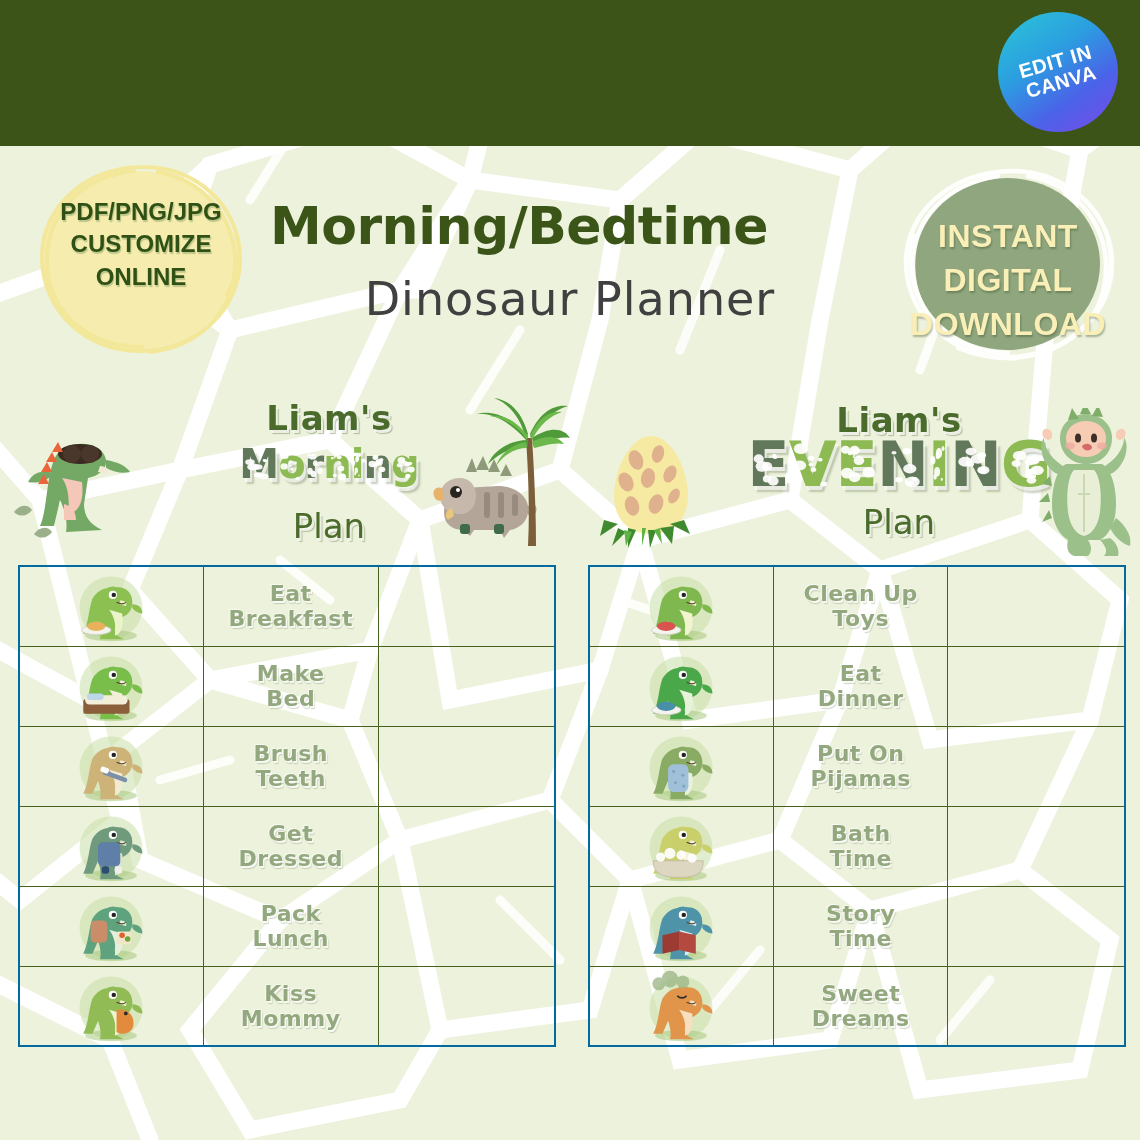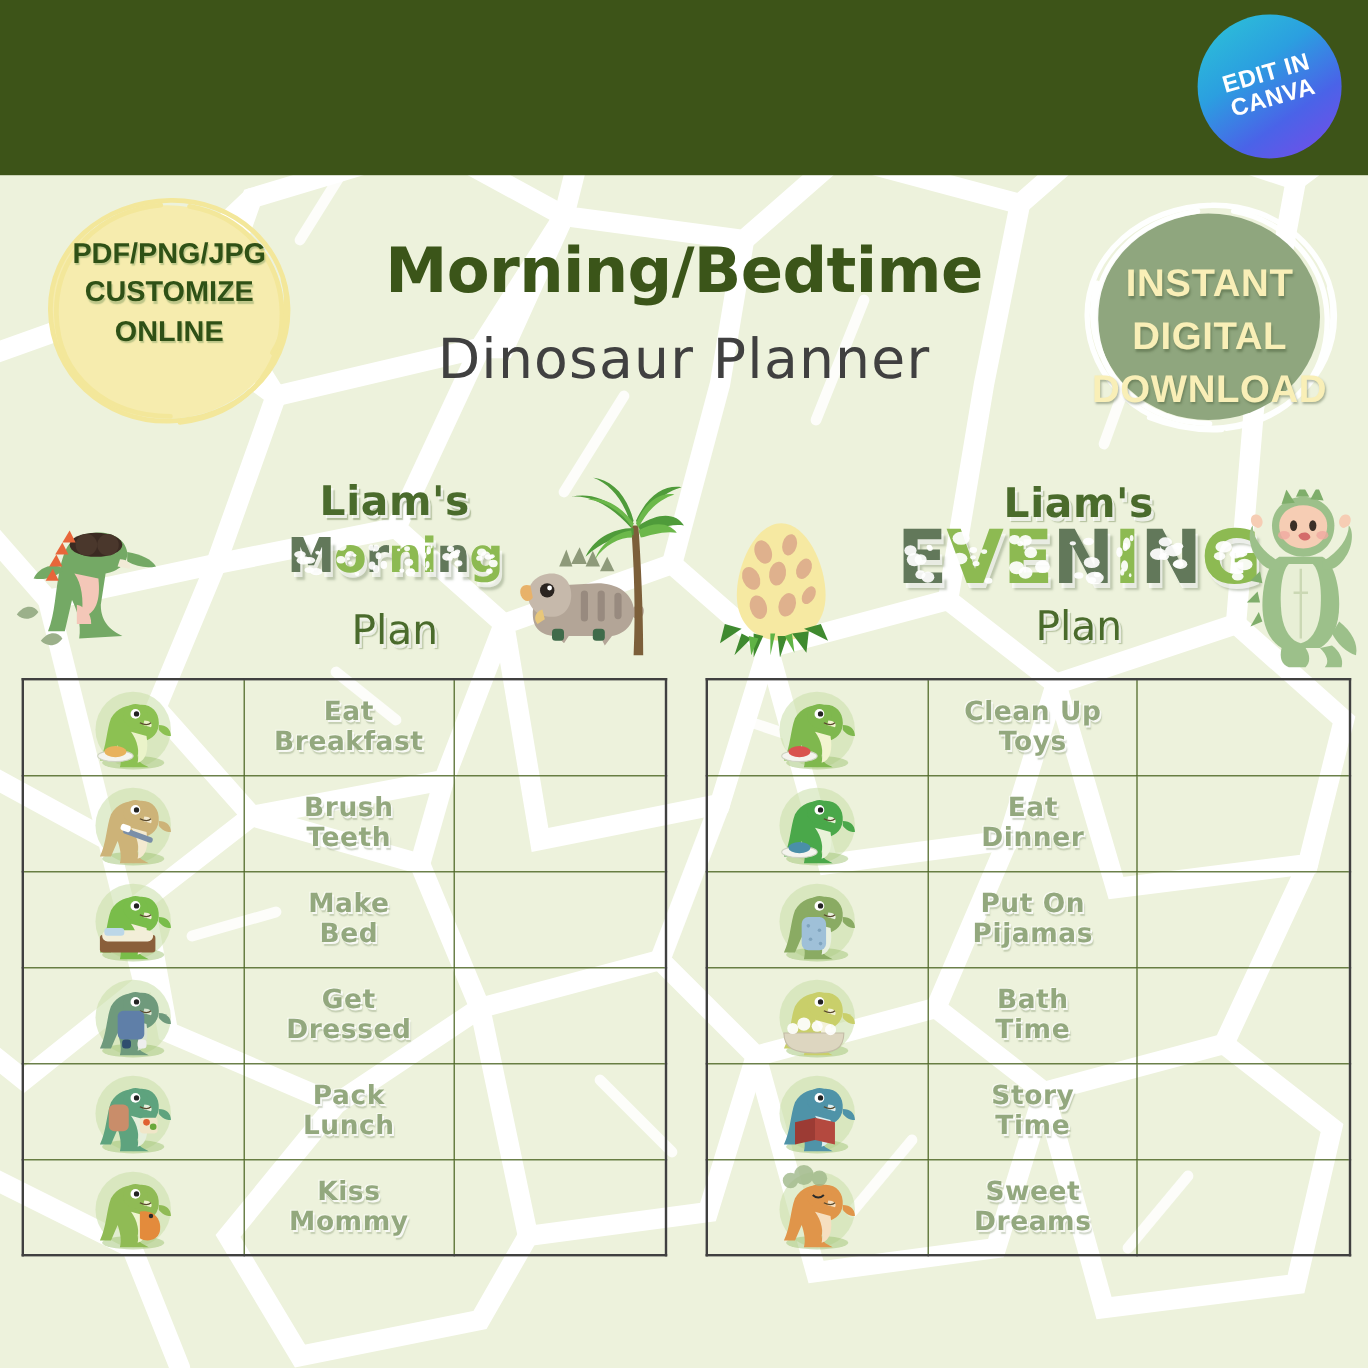--- a/index.html
+++ b/index.html
@@ -72,21 +72,21 @@
   .badge-right .txt{
     position:absolute; left:0; top:48px; width:220px; text-align:center;
     color:#f9efb7; font-weight:bold; font-size:32px; line-height:1.38;
     letter-spacing:0.5px;
     text-shadow:1px 2px 2px rgba(60,80,45,0.4);
   }
 
   
   .doc-title{
     position:absolute; left:270px; top:196px; width:600px;
-    text-align:center; z-index:3;
+    z-index:3;
     color:#3b5519; font-weight:bold; font-size:52px;
     letter-spacing:-0.5px;
     font-family:"DejaVu Sans", sans-serif;
   }
   .doc-subtitle{
     position:absolute; left:270px; top:272px; width:600px;
     text-align:center; z-index:3;
     color:#404040; font-size:46px; letter-spacing:1px;
     font-family:"DejaVu Sans", sans-serif;
   }
@@ -119,21 +119,21 @@
   #plan-head-morning .plan-big{ top:52px; font-size:40px; }
   #plan-head-morning .plan-owner{ top:6px; }
   #plan-head-morning .plan-sub{ top:114px; }
 
   .deco{ position:absolute; }
 
   
   .chart-table{
     position:absolute; z-index:2;
     border-collapse:collapse;
-    border:2px solid #404040;
+    border:2px solid #0369a1;
   }
   #table-morning{ left:18px; top:565px; width:538px; }
   #table-evening{ left:588px; top:565px; width:538px; }
   .chart-table td{
     border:1.5px solid #47611f;
     height:80px;
     vertical-align:middle;
     padding:0;
   }
   .col-img{ width:185px; text-align:center; }
@@ -526,59 +526,59 @@
             <div>Eat</div>
             <div>Breakfast</div>
           </div>
         </td>
         <td class="col-check"></td>
       </tr>
       <tr>
         <td class="col-img"><span class="task-img"><svg viewBox="0 0 76 80" style="width:100%;height:100%;">
     <ellipse cx="38" cy="42" rx="34" ry="34" fill="#c9dfa8" opacity="0.55"></ellipse>
     <ellipse cx="38" cy="72" rx="28" ry="6" fill="#9fc473" opacity="0.5"></ellipse>
+    <path d="M42,20 C54,18 62,26 61,38 C60,48 52,52 44,54 L42,66 C42,72 48,74 52,76 L26,76 C28,70 26,62 24,56 L18,70 L8,70 C14,58 14,42 18,32 C24,22 32,20 42,20 Z" fill="#79bd4a"></path>
+    <path d="M36,44 C42,52 44,62 42,72 C50,70 52,60 50,48 Z" fill="#f2eed8"></path>
+    <path d="M61,38 C68,38 72,42 72,48 C66,48 62,44 61,42 Z" fill="#79bd4a"></path>
+    <circle cx="40" cy="30" r="11" fill="#79bd4a"></circle>
+    <circle cx="40" cy="28" r="4.4" fill="#ffffff"></circle>
+              <circle cx="41" cy="28" r="2.4" fill="#222"></circle>
+    <path d="M48,34 C53,34 56,37 54,40 L47,38 Z" fill="#f2eed8"></path>
+    <path d="M44,36 C48,38 52,38 54,36" stroke="#5a4a2e" stroke-width="1.2" fill="none"></path>
+    <rect x="8" y="54" width="50" height="16" rx="3" fill="#8a5f3a"></rect>
+             <rect x="10" y="50" width="46" height="10" rx="5" fill="#f2eed8"></rect>
+             <rect x="12" y="48" width="18" height="7" rx="3" fill="#bcd7e8"></rect>
+  </svg></span></td>
+        <td class="col-label">
+          <div class="task-label">
+            <div>Make</div>
+            <div>Bed</div>
+          </div>
+        </td>
+        <td class="col-check"></td>
+      </tr>
+      <tr>
+        <td class="col-img"><span class="task-img"><svg viewBox="0 0 76 80" style="width:100%;height:100%;">
+    <ellipse cx="38" cy="42" rx="34" ry="34" fill="#c9dfa8" opacity="0.55"></ellipse>
+    <ellipse cx="38" cy="72" rx="28" ry="6" fill="#9fc473" opacity="0.5"></ellipse>
     <path d="M42,20 C54,18 62,26 61,38 C60,48 52,52 44,54 L42,66 C42,72 48,74 52,76 L26,76 C28,70 26,62 24,56 L18,70 L8,70 C14,58 14,42 18,32 C24,22 32,20 42,20 Z" fill="#cdb378"></path>
     <path d="M36,44 C42,52 44,62 42,72 C50,70 52,60 50,48 Z" fill="#f3ead0"></path>
     <path d="M61,38 C68,38 72,42 72,48 C66,48 62,44 61,42 Z" fill="#cdb378"></path>
     <circle cx="40" cy="30" r="11" fill="#cdb378"></circle>
     <circle cx="40" cy="28" r="4.4" fill="#ffffff"></circle>
               <circle cx="41" cy="28" r="2.4" fill="#222"></circle>
     <path d="M48,34 C53,34 56,37 54,40 L47,38 Z" fill="#f3ead0"></path>
     <path d="M44,36 C48,38 52,38 54,36" stroke="#5a4a2e" stroke-width="1.2" fill="none"></path>
     <rect x="30" y="44" width="28" height="5" rx="2.5" fill="#7a8fa8" transform="rotate(20 30 44)"></rect>
              <rect x="28" y="40" width="9" height="6" rx="2" fill="#fff" transform="rotate(20 28 40)"></rect>
   </svg></span></td>
         <td class="col-label">
           <div class="task-label">
             <div>Brush</div>
             <div>Teeth</div>
-          </div>
-        </td>
-        <td class="col-check"></td>
-      </tr>
-      <tr>
-        <td class="col-img"><span class="task-img"><svg viewBox="0 0 76 80" style="width:100%;height:100%;">
-    <ellipse cx="38" cy="42" rx="34" ry="34" fill="#c9dfa8" opacity="0.55"></ellipse>
-    <ellipse cx="38" cy="72" rx="28" ry="6" fill="#9fc473" opacity="0.5"></ellipse>
-    <path d="M42,20 C54,18 62,26 61,38 C60,48 52,52 44,54 L42,66 C42,72 48,74 52,76 L26,76 C28,70 26,62 24,56 L18,70 L8,70 C14,58 14,42 18,32 C24,22 32,20 42,20 Z" fill="#79bd4a"></path>
-    <path d="M36,44 C42,52 44,62 42,72 C50,70 52,60 50,48 Z" fill="#f2eed8"></path>
-    <path d="M61,38 C68,38 72,42 72,48 C66,48 62,44 61,42 Z" fill="#79bd4a"></path>
-    <circle cx="40" cy="30" r="11" fill="#79bd4a"></circle>
-    <circle cx="40" cy="28" r="4.4" fill="#ffffff"></circle>
-              <circle cx="41" cy="28" r="2.4" fill="#222"></circle>
-    <path d="M48,34 C53,34 56,37 54,40 L47,38 Z" fill="#f2eed8"></path>
-    <path d="M44,36 C48,38 52,38 54,36" stroke="#5a4a2e" stroke-width="1.2" fill="none"></path>
-    <rect x="8" y="54" width="50" height="16" rx="3" fill="#8a5f3a"></rect>
-             <rect x="10" y="50" width="46" height="10" rx="5" fill="#f2eed8"></rect>
-             <rect x="12" y="48" width="18" height="7" rx="3" fill="#bcd7e8"></rect>
-  </svg></span></td>
-        <td class="col-label">
-          <div class="task-label">
-            <div>Make</div>
-            <div>Bed</div>
           </div>
         </td>
         <td class="col-check"></td>
       </tr>
       <tr>
         <td class="col-img"><span class="task-img"><svg viewBox="0 0 76 80" style="width:100%;height:100%;">
     <ellipse cx="38" cy="42" rx="34" ry="34" fill="#c9dfa8" opacity="0.55"></ellipse>
     <ellipse cx="38" cy="72" rx="28" ry="6" fill="#9fc473" opacity="0.5"></ellipse>
     <path d="M42,20 C54,18 62,26 61,38 C60,48 52,52 44,54 L42,66 C42,72 48,74 52,76 L26,76 C28,70 26,62 24,56 L18,70 L8,70 C14,58 14,42 18,32 C24,22 32,20 42,20 Z" fill="#6f9a7c"></path>
     <path d="M36,44 C42,52 44,62 42,72 C50,70 52,60 50,48 Z" fill="#d9e4d0"></path>

